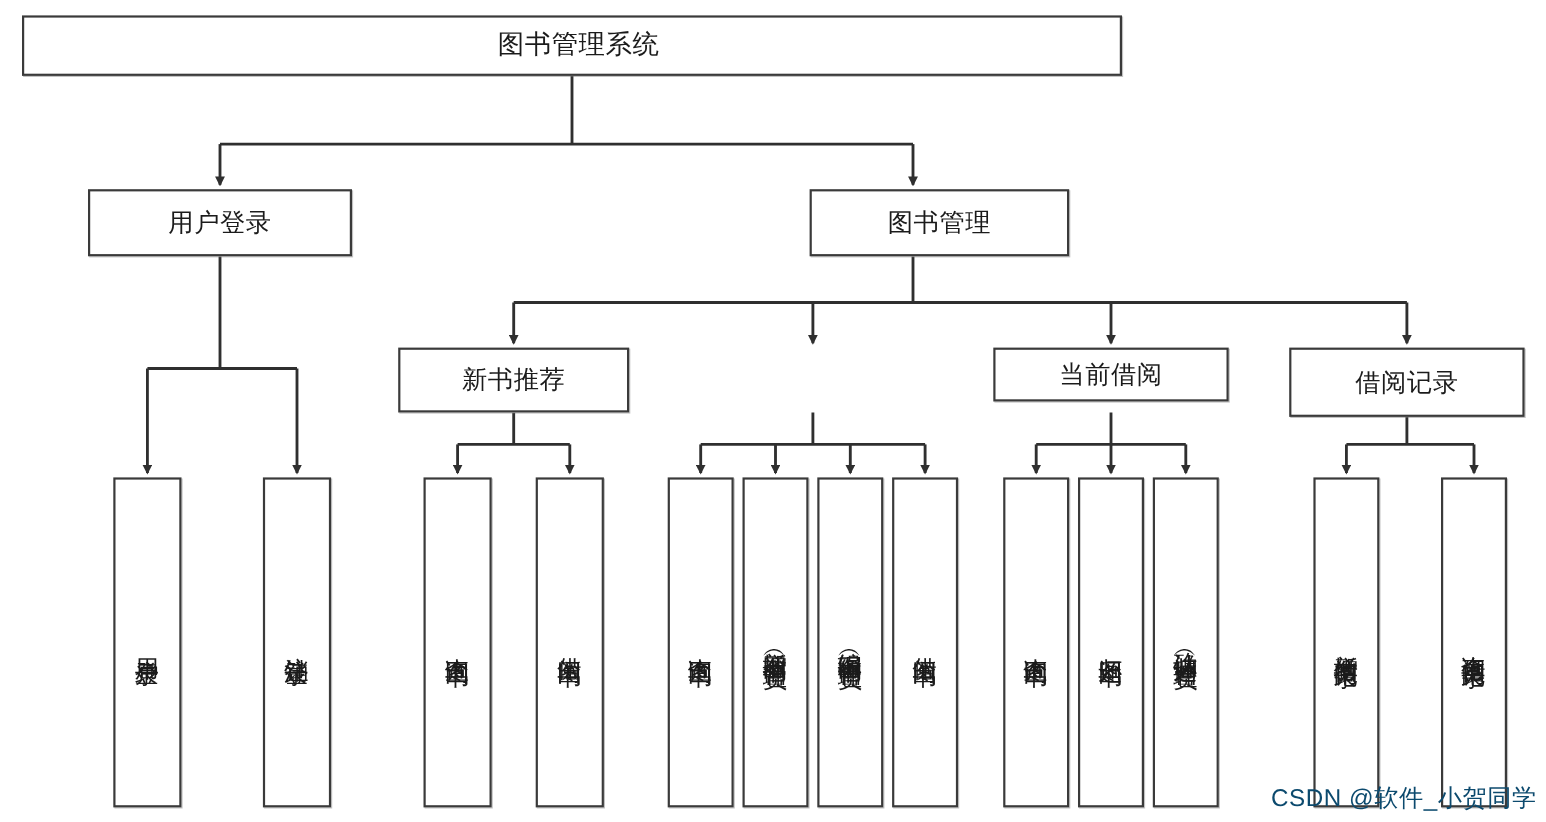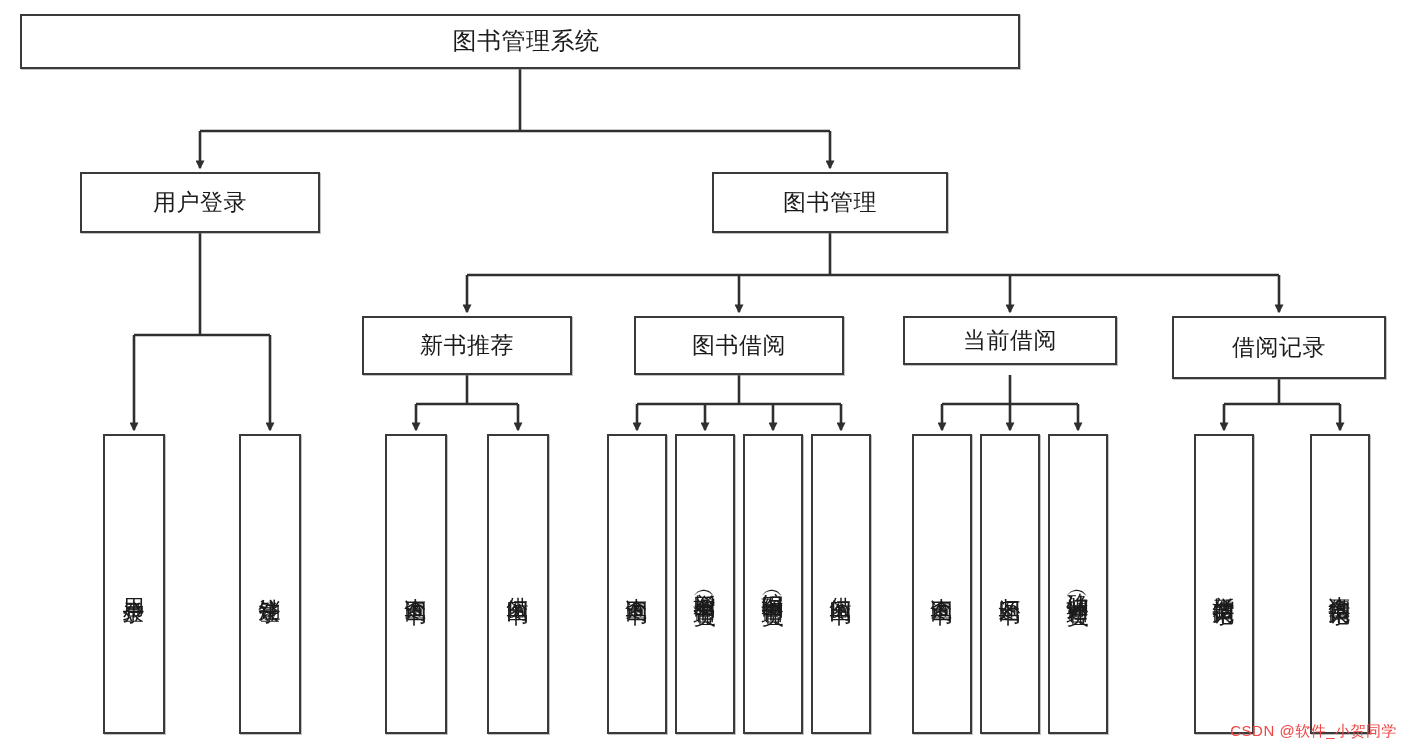--- a/index.html
+++ b/index.html
@@ -54,22 +54,22 @@
     padding: 4px 0;
     text-align: center;
   }
   .node.root {
     font-size: 24px;
   }
   #watermark {
     position: absolute;
     right: 8px;
     bottom: 6px;
-    font-size: 15px;
-    color: #ef4444;
+    font-size: 22px;
+    color: #0c4a6e;
     letter-spacing: 0.5px;
     white-space: nowrap;
     user-select: none;
   }
 </style>
 </head>
 <body>
 
 <div id="canvas">
 
@@ -119,24 +119,23 @@
       <path d="M1279,375 L1279,404"></path>
       <path d="M1224,404 L1340,404"></path>
       <path d="M1224,404 L1224,430" marker-end="url(#arrow)"></path>
       <path d="M1340,404 L1340,430" marker-end="url(#arrow)"></path>
     </g>
   </svg>
 
   <div class="node horiz root" style="left:20px; top:14px; width:1000px; height:55px;padding-left:12px;">图书管理系统</div>
 
   <div class="node horiz" style="left:80px; top:172px; width:240px; height:61px;">用户登录</div>
-  <div class="node horiz" style="left:712px; top:172px; width:236px; height:61px;">图书管理</div>
+  <div class="node horiz" style="left:736px; top:172px; width:236px; height:61px;">图书管理</div>
 
   <div class="node horiz" style="left:362px; top:316px; width:210px; height:59px;">新书推荐</div>
-  <div class="node horiz" style="left:634px; top:316px; width:210px; height:59px;">图书借阅</div>
   <div class="node horiz" style="left:903px; top:316px; width:214px; height:49px;">当前借阅</div>
   <div class="node horiz" style="left:1172px; top:316px; width:214px; height:63px;">借阅记录</div>
 
   <div class="node vert" style="left:103px; top:434px; width:62px; height:300px;">用户登录</div>
   <div class="node vert" style="left:239px; top:434px; width:62px; height:300px;">注销登录</div>
 
   <div class="node vert" style="left:385px; top:434px; width:62px; height:300px;">查询图书</div>
   <div class="node vert" style="left:487px; top:434px; width:62px; height:300px;">借阅图书</div>
 
   <div class="node vert" style="left:607px; top:434px; width:60px; height:300px;">查询图书</div>

